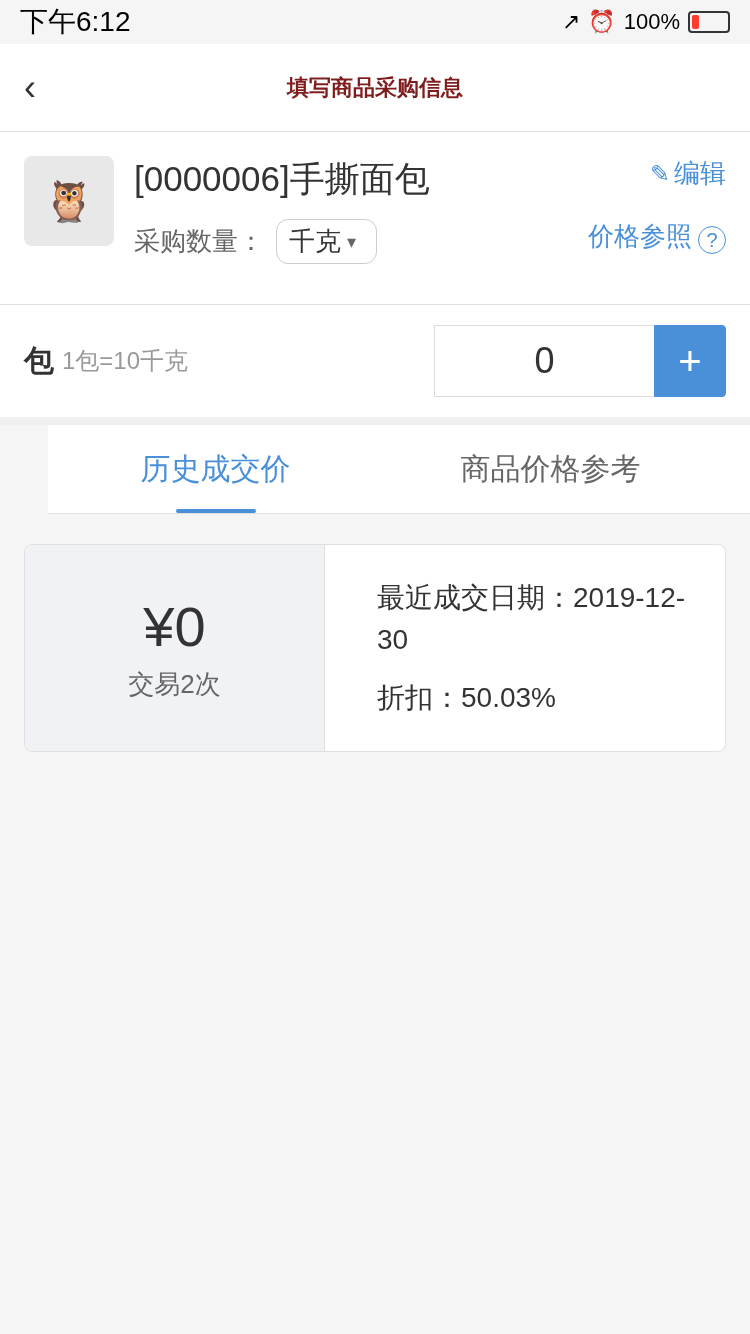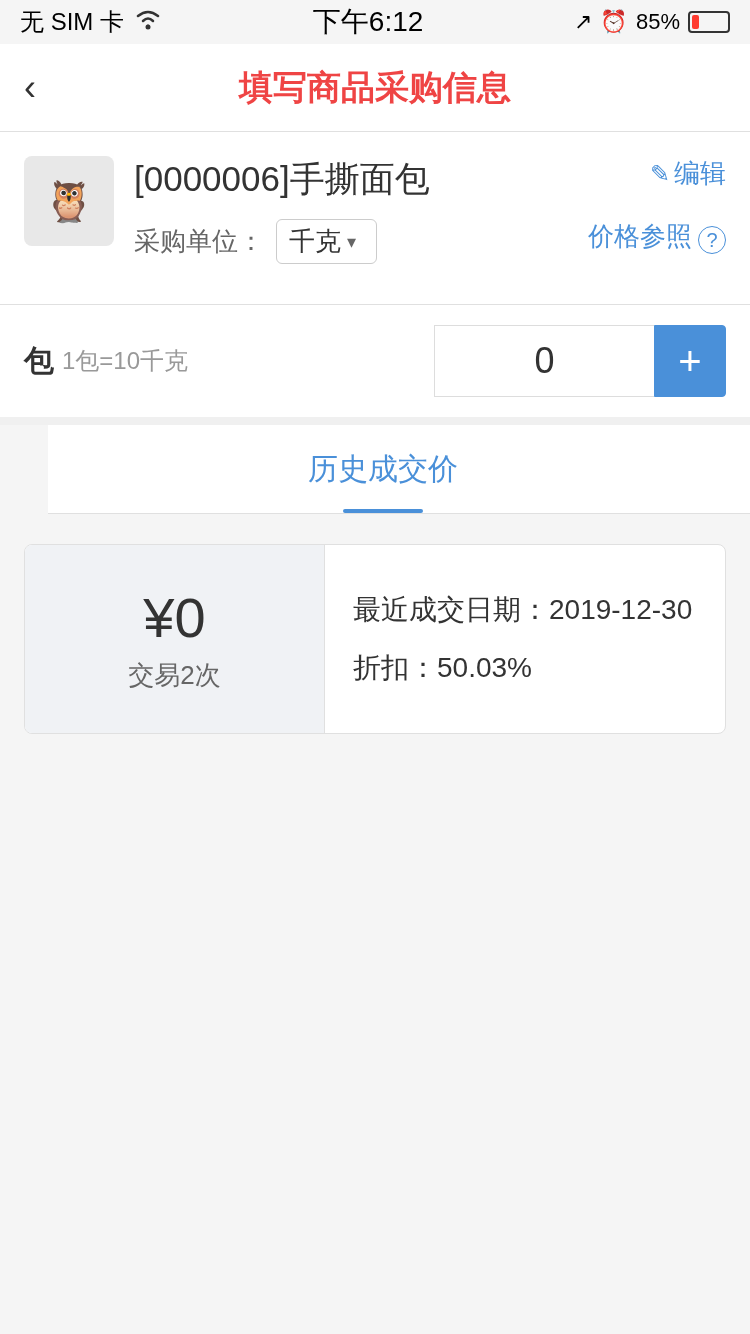--- a/index.html
+++ b/index.html
@@ -73,23 +73,23 @@
       border-bottom: 1px solid #e0e0e0;
     }
     .nav-back {
       position: absolute;
       left: 24px;
       font-size: 36px;
       color: #333;
       cursor: pointer;
     }
     .nav-title {
-      font-size: 34px;
+      font-size: 22px;
       font-weight: 600;
-      color: #ef4444;
+      color: #7f1d1d;
     }
 
     
     .product-card {
       width: 750px;
       background: #fff;
       padding: 24px 24px 20px 24px;
       margin-top: 0;
       border-bottom: 1px solid #e0e0e0;
     }
@@ -133,21 +133,21 @@
       align-items: center;
       gap: 12px;
       margin-top: 8px;
     }
     .unit-label {
       font-size: 26px;
       color: #666;
     }
     .unit-select {
       border: 1px solid #ccc;
-      border-radius: 6px;
+      border-radius: 12px;
       padding: 4px 20px 4px 12px;
       font-size: 26px;
       color: #333;
       background: #fff;
       position: relative;
       display: inline-flex;
       align-items: center;
       gap: 6px;
       cursor: pointer;
     }
@@ -319,48 +319,37 @@
       font-size: 26px;
       color: #666;
       margin-top: 8px;
     }
     .history-card-right {
       flex: 1;
       padding: 32px 28px;
       display: flex;
       flex-direction: column;
       gap: 16px;
-      justify-content: center;
+      margin-left: 24px;
     }
     .history-detail-row {
       font-size: 28px;
       color: #333;
       line-height: 1.5;
     }
   </style>
 </head>
 <body>
 
 <div class="status-bar">
-  <div class="status-left">
-    <span>无 SIM 卡</span>
-    <span>
-      <svg width="28" height="22" viewBox="0 0 28 22">
-        <path d="M14 18 L14 18" stroke="#333" stroke-width="3" stroke-linecap="round"></path>
-        <path d="M9 13 Q14 8 19 13" stroke="#333" stroke-width="2.5" fill="none" stroke-linecap="round"></path>
-        <path d="M4 8 Q14 0 24 8" stroke="#333" stroke-width="2.5" fill="none" stroke-linecap="round"></path>
-        <circle cx="14" cy="19" r="2.5" fill="#333"></circle>
-      </svg>
-    </span>
-  </div>
   <div class="status-center">下午6:12</div>
   <div class="status-right">
     <span style="font-size:22px;">↗</span>
     <span style="font-size:22px;">⏰</span>
-    <span style="font-size:22px;">85%</span>
+    <span style="font-size:22px;">100%</span>
     <div class="battery-icon">
       <div class="battery-body">
         <div class="battery-fill"></div>
       </div>
     </div>
   </div>
 </div>
 
 <div class="nav-bar">
   <div class="nav-back">‹</div>
@@ -369,21 +358,21 @@
 
 <div class="product-card">
   <div class="product-header">
     <div class="product-left">
       <div class="product-thumbnail">
         <span class="owl-icon">🦉</span>
       </div>
       <div class="product-info">
         <div class="product-name">[0000006]手撕面包</div>
         <div class="product-unit-row">
-          <span class="unit-label">采购单位：</span>
+          <span class="unit-label">采购数量：</span>
           <div class="unit-select">
             <span>千克</span>
             <span class="unit-select-arrow">▾</span>
           </div>
         </div>
       </div>
     </div>
     <div class="product-actions">
       <div class="edit-btn">
         <span style="font-size:24px;">✎</span>
@@ -410,20 +399,23 @@
       <span class="plus-sign">+</span>
     </div>
   </div>
 </div>
 
 <div class="tabs-container">
   <div class="tab-item active">
     <span>历史成交价</span>
     <div class="tab-underline"></div>
   </div>
+  <div class="tab-item inactive">
+    <span>商品价格参考</span>
+  </div>
   <div class="tab-close-btn">
     <span>×</span>
   </div>
 </div>
 
 <div class="history-content">
   <div class="history-card">
     <div class="history-card-left">
       <div class="history-price">¥0</div>
       <div class="history-transactions">交易2次</div>

